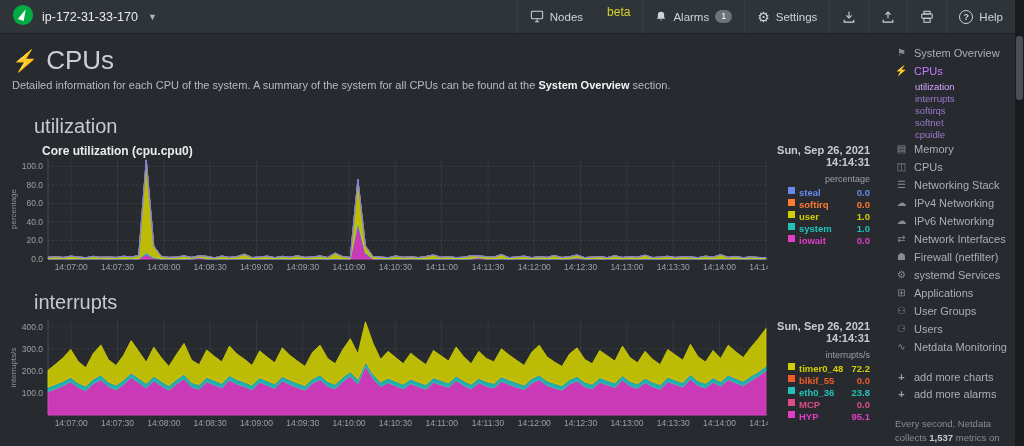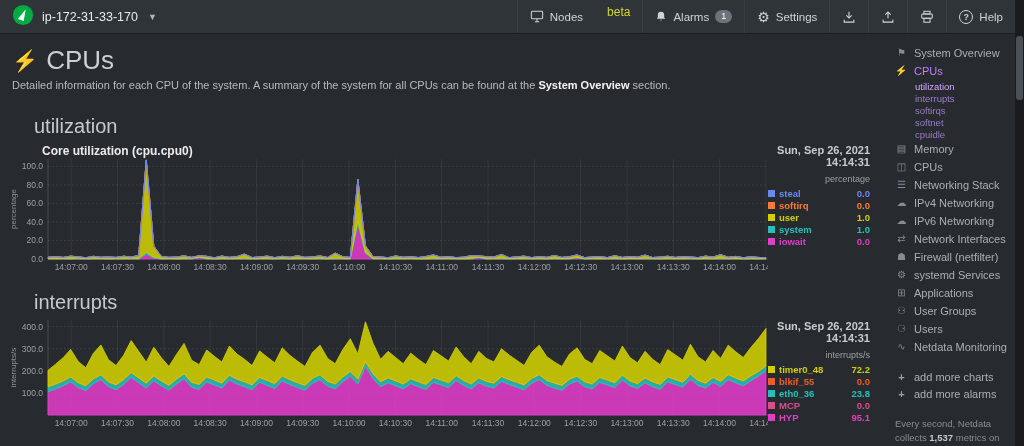--- a/index.html
+++ b/index.html
@@ -38,21 +38,21 @@
   .section-title.second { margin-top:14px; }
 
   
   .chart-block { display:flex; margin-left:8px; width:872px; }
   .chart-left { width:760px; }
   .chart-title { font-size:12px; font-weight:bold; color:#e9ebed; margin:0 0 1px 34px; }
   .plot { width:760px; }
   .legend { width:104px; padding-right:2px; font-size:9.5px; }
   .legend-date, .legend-time { text-align:right; color:#c6cbcf; font-size:11px; font-weight:bold; line-height:12px; }
   .legend-unit { text-align:right; color:#9aa0a5; font-size:9px; margin:6px 0 3px; }
-  .lg-row { display:flex; align-items:center; gap:4px; height:12px; cursor:pointer; }
+  .lg-row { display:flex; align-items:flex-start; gap:4px; height:12px; cursor:pointer;margin-left:20px; }
   .lg-sw { width:7px; height:7px; flex:none; }
   .lg-name { font-weight:bold; font-size:9.5px; }
   .lg-val { margin-left:auto; font-weight:bold; font-size:9.5px; }
 
   
   .sb-item { display:flex; align-items:center; gap:6px; color:#a9afb5; font-size:11px; line-height:16px;
              margin-bottom:2px; cursor:pointer; white-space:nowrap; }
   .sb-ico { width:13px; text-align:center; color:#868c93; font-size:10px; flex:none; }
   .sb-item.active .sb-label, .sb-item.active .sb-ico { color:#c77dff; }
   .sb-sub { margin-left:20px; font-size:9.5px; line-height:12px; color:#9b79cc; cursor:pointer; }

